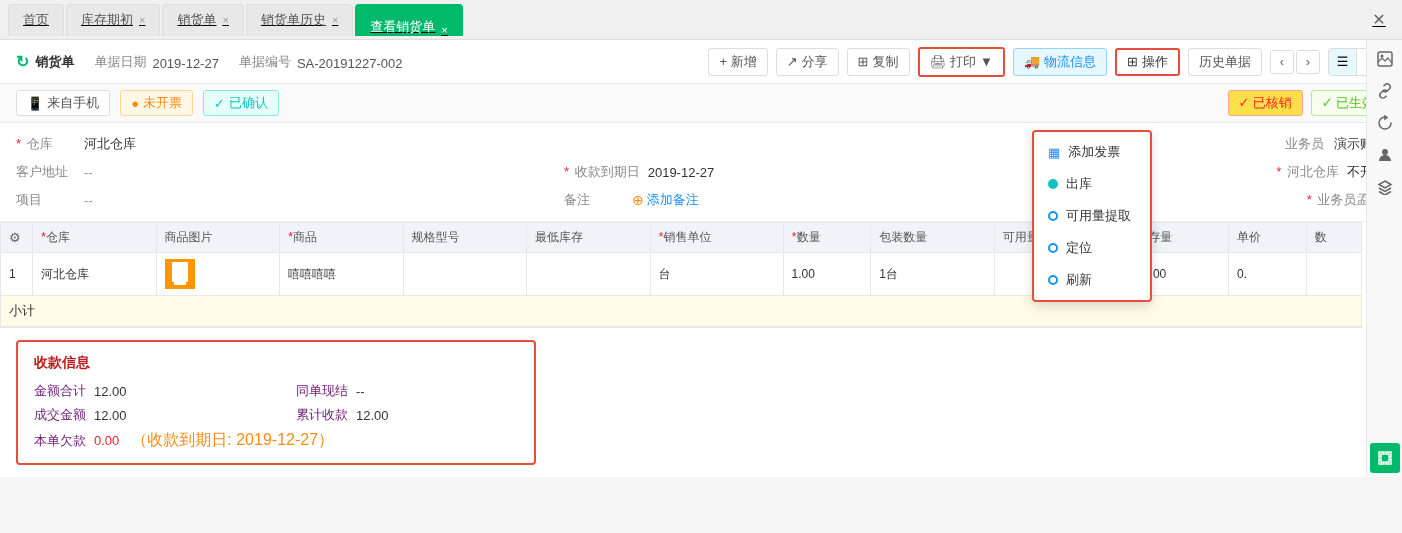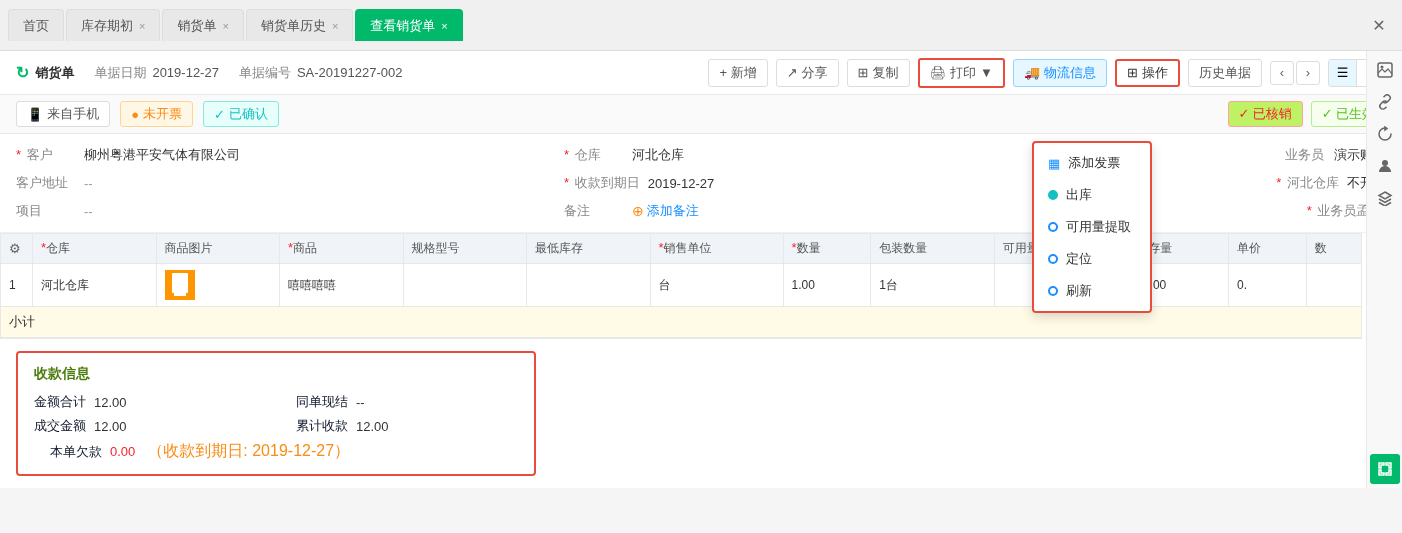--- a/index.html
+++ b/index.html
@@ -1,45 +1,45 @@
 <!DOCTYPE html>
 <html><head>
   <meta charset="utf-8">
   <style>
     * { box-sizing: border-box; margin: 0; padding: 0; font-family: 'Microsoft YaHei', Arial, sans-serif; font-size: 13px; }
     body { background: #f5f5f5; width: 1402px; min-height: 533px; overflow: hidden; }
 
     
     .tab-bar {
       display: flex; align-items: center; background: #f0f0f0; border-bottom: 1px solid #ddd;
-      height: 51px; padding: 0 8px; position: relative;
+      height: 40px; padding: 0 8px; position: relative; text-decoration: underline;
     }
     .tab {
       display: flex; align-items: center; padding: 0 14px; height: 32px; border-radius: 4px 4px 0 0;
       cursor: pointer; background: #e8e8e8; border: 1px solid #ddd; border-bottom: none;
       margin-right: 2px; color: #555; white-space: nowrap;
     }
-    .tab.active { background: #00b96b; color: #fff; border-color: #00b96b; }
+    .tab.active { background: #00b96b; color: #fff; border-color: #00b96b; align-items: flex-end; }
     .tab-close { margin-left: 6px; color: #999; font-size: 11px; cursor: pointer; }
     .tab.active .tab-close { color: #fff; }
     .tab-bar-right { margin-left: auto; display: flex; align-items: center; }
     .close-btn { width: 30px; height: 30px; display: flex; align-items: center; justify-content: center; cursor: pointer; font-size: 16px; color: #666; }
 
     
     .main { background: #fff; margin: 0; padding: 0; position: relative; }
 
     
     .doc-header {
       display: flex; align-items: center; background: #fff; border-bottom: 1px solid #e8e8e8;
       padding: 0 16px; height: 44px;
     }
     .doc-title { display: flex; align-items: center; color: #333; font-weight: 600; font-size: 14px; margin-right: 20px; }
     .doc-title-icon { color: #00b96b; margin-right: 6px; font-size: 16px; }
     .doc-meta { display: flex; align-items: center; gap: 20px; flex: 1; }
-    .doc-meta-item { display: flex; align-items: center; gap: 6px; color: #555; }
+    .doc-meta-item { display: flex; align-items: flex-end; gap: 6px; color: #555; }
     .doc-meta-label { color: #888; }
     .doc-actions { display: flex; align-items: center; gap: 8px; margin-left: auto; }
     .action-btn {
       display: flex; align-items: center; gap: 4px; padding: 4px 10px; border: 1px solid #ddd;
       border-radius: 3px; cursor: pointer; background: #fff; color: #555; font-size: 12px; white-space: nowrap;
     }
     .nav-arrows { display: flex; align-items: center; gap: 2px; }
     .nav-arrow { width: 24px; height: 24px; display: flex; align-items: center; justify-content: center; border: 1px solid #ddd; border-radius: 3px; cursor: pointer; color: #666; }
     .view-toggle { display: flex; border: 1px solid #ddd; border-radius: 3px; overflow: hidden; }
     .view-btn { width: 28px; height: 26px; display: flex; align-items: center; justify-content: center; cursor: pointer; background: #fff; border-right: 1px solid #ddd; }
@@ -52,21 +52,21 @@
       padding: 6px 16px; gap: 10px;
     }
     .status-btn {
       display: flex; align-items: center; gap: 4px; padding: 3px 10px; border: 1px solid #ddd;
       border-radius: 3px; cursor: pointer; background: #fff; color: #555; font-size: 12px;
     }
     .status-btn.teal { background: #e6fffb; border-color: #87e8de; color: #13c2c2; }
     .badge-orange { background: #fff7e6; color: #fa8c16; border: 1px solid #ffd591; }
     .status-right { margin-left: auto; display: flex; gap: 8px; }
     .status-tag { padding: 3px 10px; border-radius: 3px; font-size: 12px; border: 1px solid; }
-    .tag-sold { background: #bef264; color: #f5222d; border-color: #ffa39e; }
+    .tag-sold { background: #fde047; color: #f5222d; border-color: #ffa39e; }
     .tag-effect { background: #f6ffed; color: #52c41a; border-color: #b7eb8f; }
 
     
     .form-section { padding: 12px 16px; border-bottom: 1px solid #f0f0f0; }
     .form-row { display: flex; align-items: center; margin-bottom: 10px; gap: 0; }
     .form-row:last-child { margin-bottom: 0; }
     .field-group { display: flex; align-items: center; flex: 1; }
     .field-label { color: #888; white-space: nowrap; min-width: 60px; }
     .field-required { color: #f5222d; margin-right: 2px; }
     .field-value { color: #333; }
@@ -90,24 +90,24 @@
     .col-settings { width: 32px; text-align: center; }
     .settings-icon { color: #666; cursor: pointer; }
     .product-img { width: 30px; height: 30px; background: #ff9500; display: flex; align-items: center; justify-content: center; }
 
     
     .bottom-section { display: flex; padding: 12px 16px; }
     .payment-info {
       border: 2px solid #e74c3c; border-radius: 4px; padding: 12px 16px;
       min-width: 520px; background: #fff;
     }
-    .payment-title { font-weight: bold; font-size: 14px; margin-bottom: 10px; color: #4d7c0f; }
+    .payment-title { font-weight: bold; font-size: 14px; margin-bottom: 10px; color: #b91c1c; }
     .payment-grid { display: grid; grid-template-columns: 1fr 1fr; gap: 6px 40px; }
     .payment-row { display: flex; align-items: center; gap: 8px; }
-    .payment-label { color: #0f172a; white-space: nowrap; }
+    .payment-label { color: #701a75; white-space: nowrap; }
     .payment-value { color: #333; }
     .payment-value.red { color: #f5222d; }
     .payment-value.orange { color: #fa8c16; }
 
     
     .dropdown-menu {
       position: absolute; top: 90px; right: 250px; background: #fff;
       border: 2px solid #e74c3c; border-radius: 4px; box-shadow: 0 4px 12px rgba(0,0,0,0.15);
       z-index: 100; min-width: 120px; padding: 4px 0;
     }
@@ -246,27 +246,20 @@
       </div>
       <div class="status-tag tag-effect">
         <span>✓</span>
         <span>已生效</span>
       </div>
     </div>
   </div>
 
   <div class="form-section">
     <div class="form-row">
-      <div class="field-group" style="flex:2;">
-        <span class="field-label">
-          <span class="field-required">*</span>
-          <span>客户</span>
-        </span>
-        <span class="field-value" style="margin-left:8px;">柳州粤港平安气体有限公司</span>
-      </div>
       <div class="field-group" style="flex:2;">
         <span class="field-label">
           <span class="field-required">*</span>
           <span>仓库</span>
         </span>
         <span class="field-value" style="margin-left:8px;">河北仓库</span>
       </div>
       <div class="field-group" style="flex:1; justify-content:center;">
         <span class="staff-label">业务员</span>
         <span class="staff-value">演示账号</span>
@@ -388,21 +381,21 @@
           <span class="payment-value">--</span>
         </div>
         <div class="payment-row">
           <span class="payment-label">成交金额</span>
           <span class="payment-value">12.00</span>
         </div>
         <div class="payment-row">
           <span class="payment-label">累计收款</span>
           <span class="payment-value">12.00</span>
         </div>
-        <div class="payment-row" style="grid-column: span 2; margin-left: 16px;">
+        <div class="payment-row" style="grid-column: span 2;">
           <span class="payment-label">本单欠款</span>
           <span class="payment-value red">0.00</span>
           <span class="payment-value orange" style="margin-left:4px;font-size:16px;">（收款到期日: 2019-12-27）</span>
         </div>
       </div>
     </div>
   </div>
 
   <div class="dropdown-menu">
     <div class="dropdown-item">

